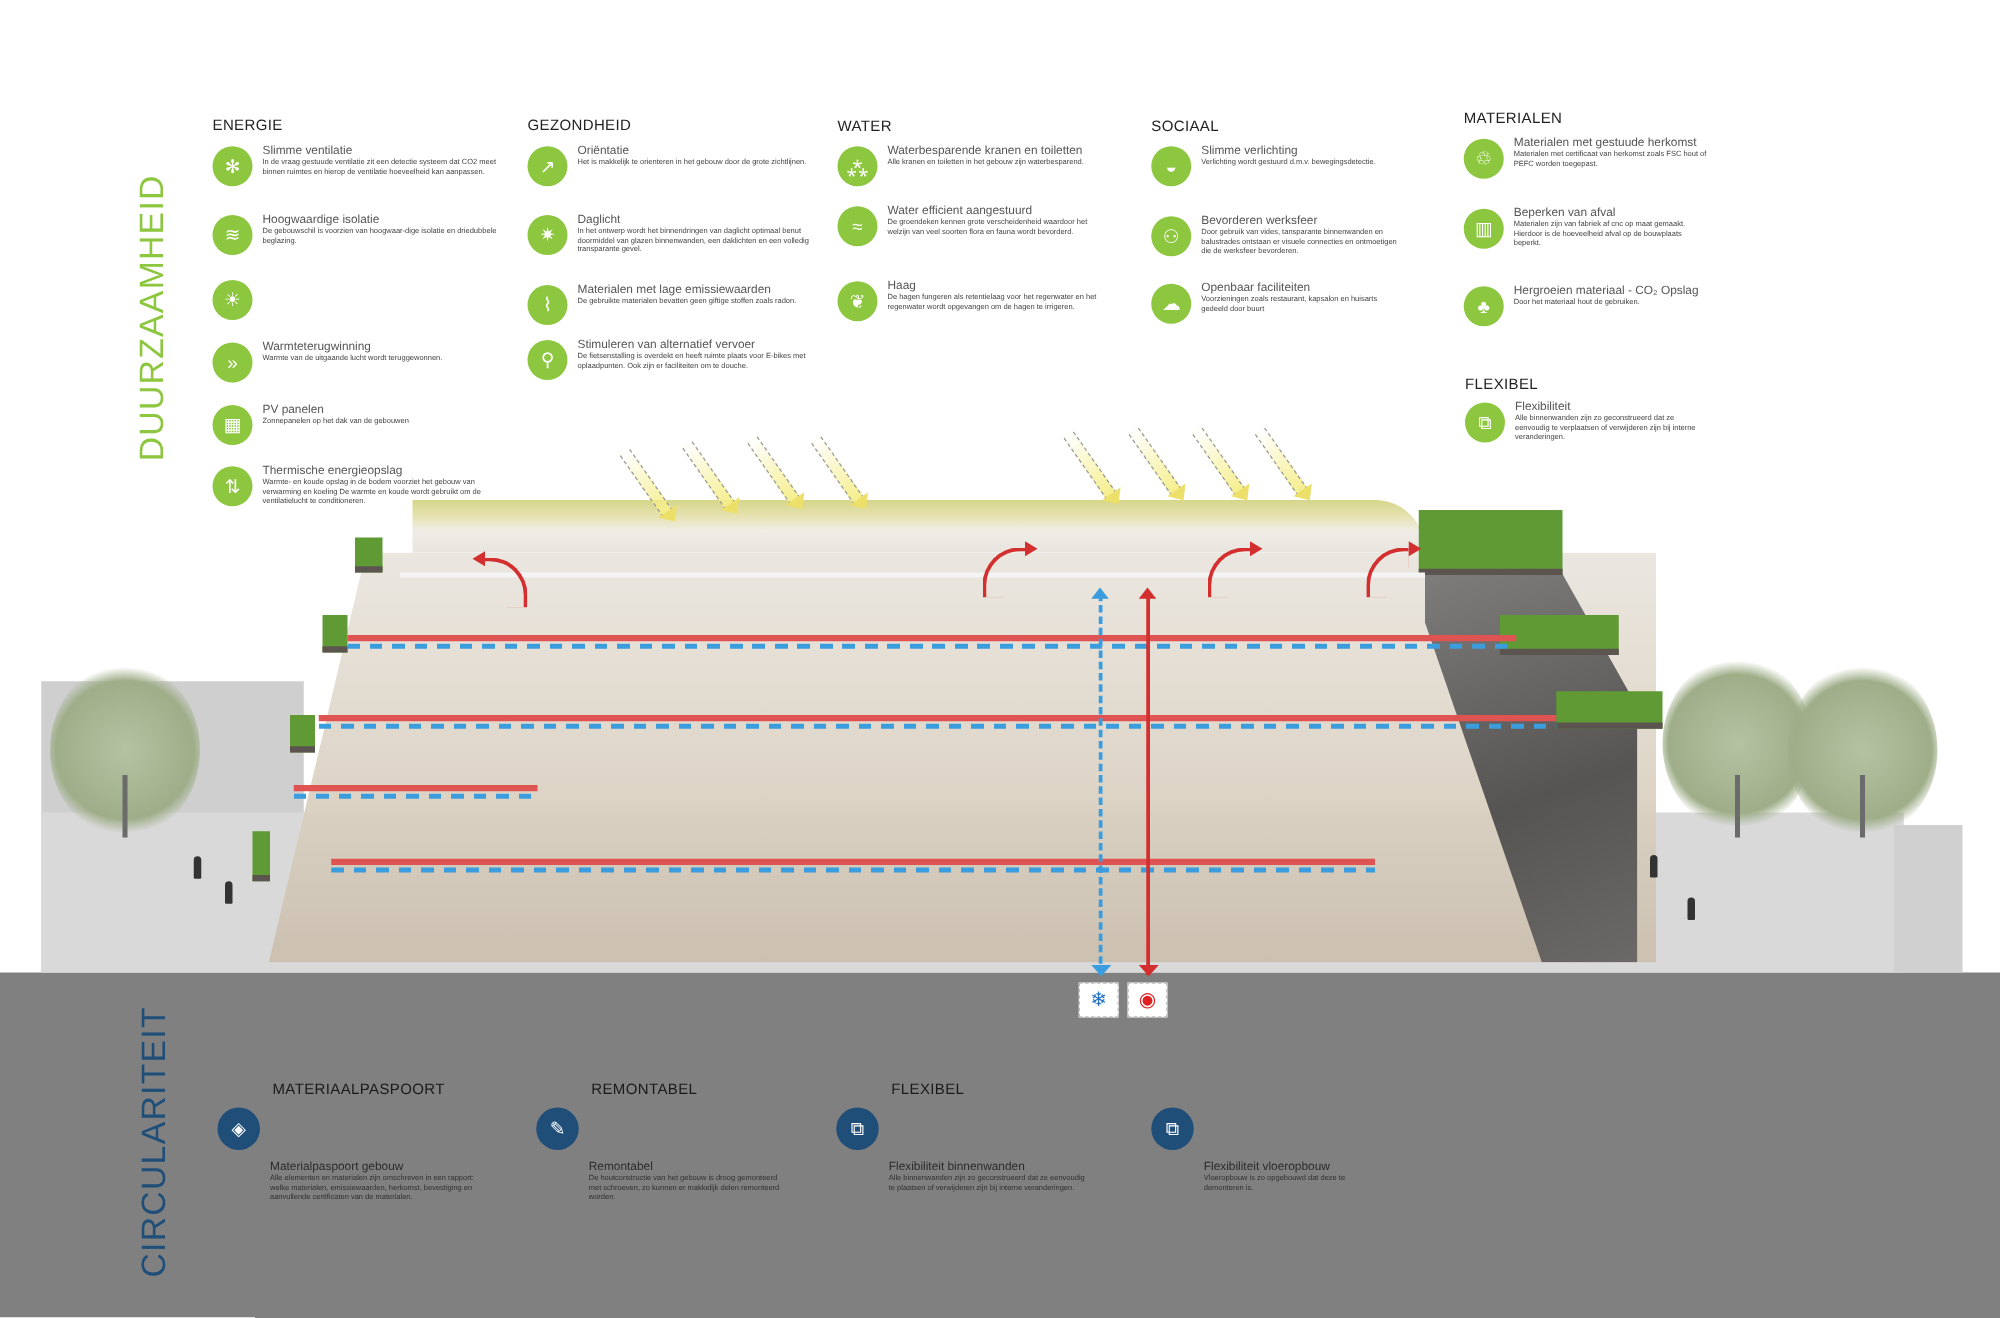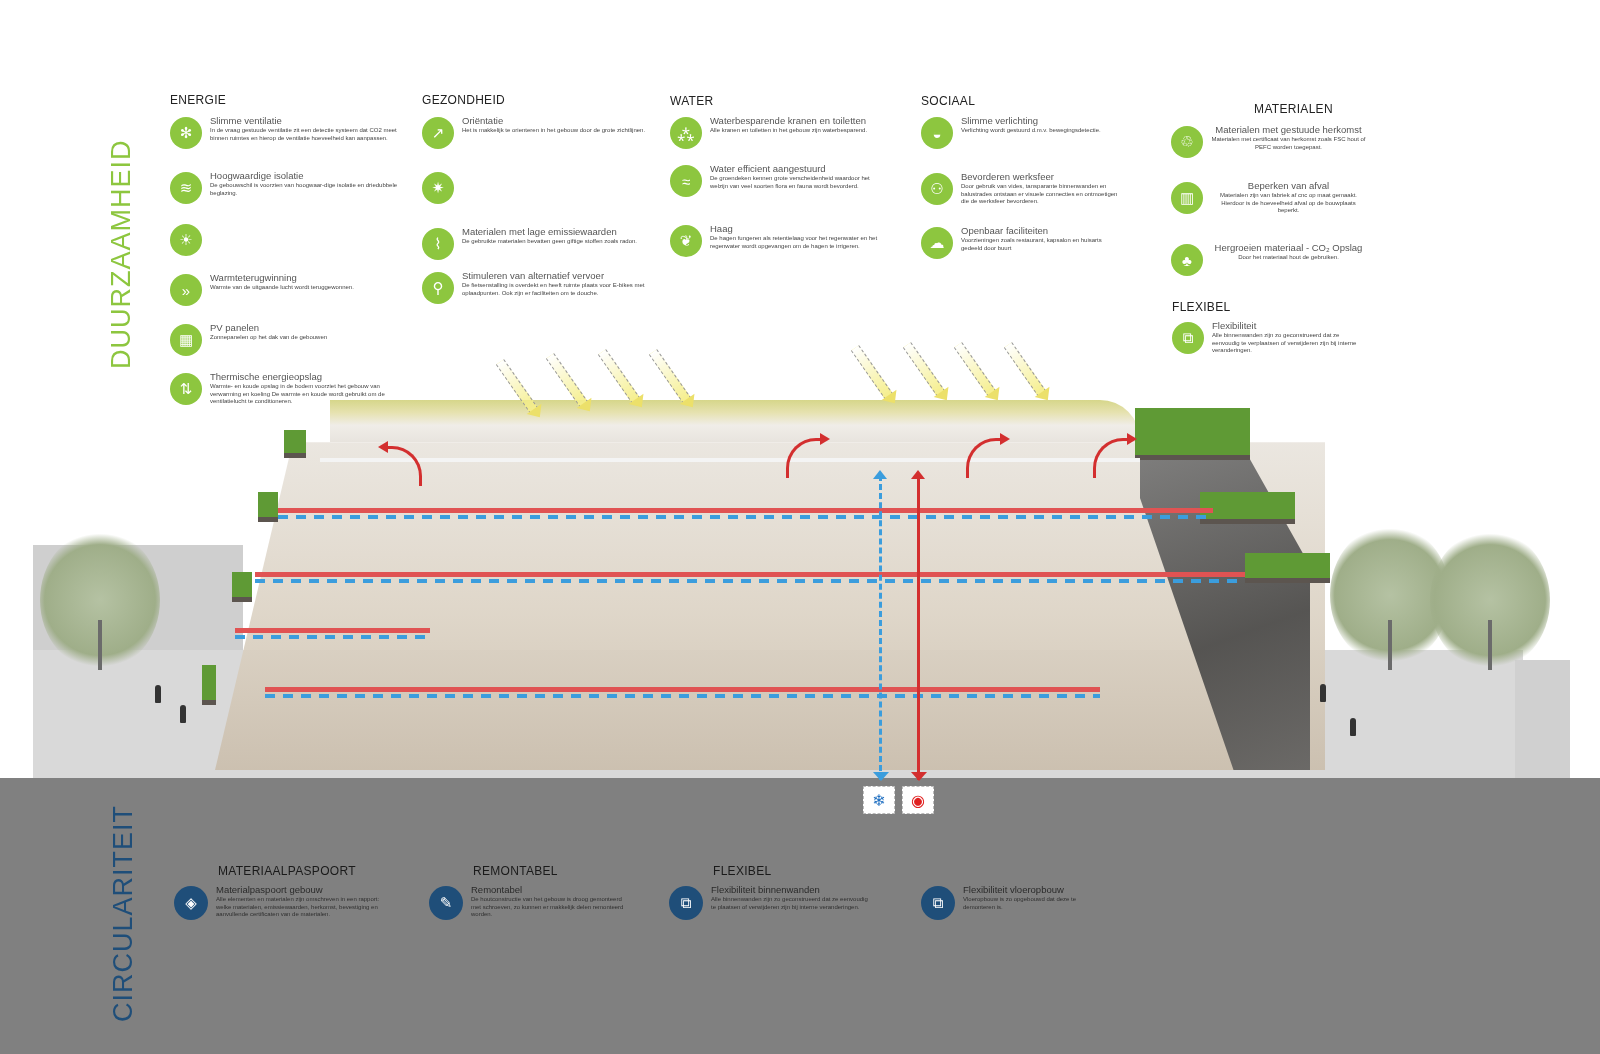--- a/index.html
+++ b/index.html
@@ -21,21 +21,21 @@
   .item { display: flex; align-items: flex-start; position: absolute; left: 0; width: 240px; }
   .icon {
     flex: 0 0 32px; width: 32px; height: 32px; border-radius: 50%;
     background: #8dc63f; display: flex; align-items: center; justify-content: center;
     color: #fff; font-size: 15px; margin-right: 8px; margin-top: 2px;
   }
   .icon.blue { background: #1f4e79; width: 34px; height: 34px; flex-basis: 34px; }
   .txt { flex: 1; }
   .txt .t { font-size: 9.5px; color: #555; line-height: 11px; }
   .txt .d { font-size: 6px; color: #444; line-height: 7.5px; margin-top: 1px; }
-  .bottom-sec .txt .t { color: #2a2a2a; }
+  .bottom-sec .txt .t { color: #2a2a2a; margin-top: 44px; }
   .bottom-sec .txt .d { color: #2f2f2f; }
   .bottom-sec h2 { color: #1a1a1a; margin-left: 44px; }
 
   
   .ground { position: absolute; left: 33px; top: 650px; width: 1490px; height: 128px; background: #d9d9d9; }
   .ground-left { position: absolute; left: 33px; top: 545px; width: 210px; height: 233px; background: #cfcfcf; }
   .ground-right { position: absolute; left: 1515px; top: 660px; width: 55px; height: 118px; background: #d0d0d0; }
   .building {
     position: absolute; left: 215px; top: 425px; width: 1110px; height: 345px;
     background: linear-gradient(180deg, #ebe7e1 0%, #ddd4c6 55%, #cbbfae 100%);
@@ -195,20 +195,24 @@
   <h2>GEZONDHEID</h2>
   <div class="item" style="top:22px;">
     <div class="icon">↗</div>
     <div class="txt">
         <div class="t">Oriëntatie</div>
         <div class="d">Het is makkelijk te orienteren in het gebouw door de grote zichtlijnen.</div>
       </div>
   </div>
   <div class="item" style="top:77px;">
     <div class="icon">✷</div>
+    <div class="txt">
+        <div class="t">Daglicht</div>
+        <div class="d">In het ontwerp wordt het binnendringen van daglicht optimaal benut doormiddel van glazen binnenwanden, een daklichten en een volledig transparante gevel.</div>
+      </div>
   </div>
   <div class="item" style="top:133px;">
     <div class="icon">⌇</div>
     <div class="txt">
         <div class="t">Materialen met lage emissiewaarden</div>
         <div class="d">De gebruikte materialen bevatten geen giftige stoffen zoals radon.</div>
       </div>
   </div>
   <div class="item" style="top:177px;">
     <div class="icon">⚲</div>
@@ -262,21 +266,21 @@
   </div>
   <div class="item" style="top:131px;width:200px;">
     <div class="icon">☁</div>
     <div class="txt">
         <div class="t">Openbaar faciliteiten</div>
         <div class="d">Voorzieningen zoals restaurant, kapsalon en huisarts gedeeld door buurt</div>
       </div>
   </div>
 </div>
 
-<div class="section" style="left:1171px;top:102px;height:180px;text-align:center;">
+<div class="section" style="left:1171px;top:87px;height:180px;">
   <h2>MATERIALEN</h2>
   <div class="item" style="top:22px;width:195px;">
     <div class="icon">♲</div>
     <div class="txt">
         <div class="t">Materialen met gestuude herkomst</div>
         <div class="d">Materialen met certificaat van herkomst zoals FSC hout of PEFC worden toegepast.</div>
       </div>
   </div>
   <div class="item" style="top:78px;width:195px;">
     <div class="icon">▥</div>

